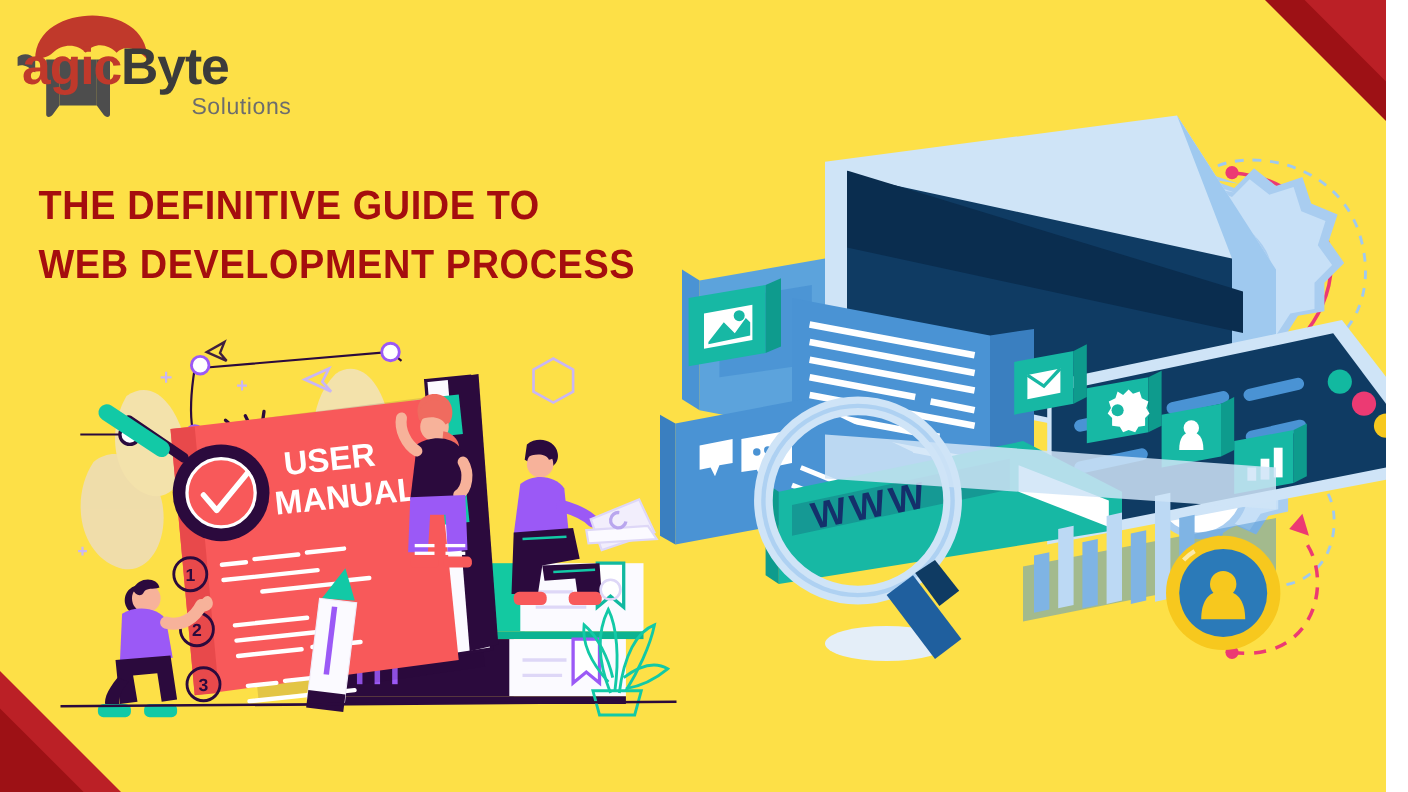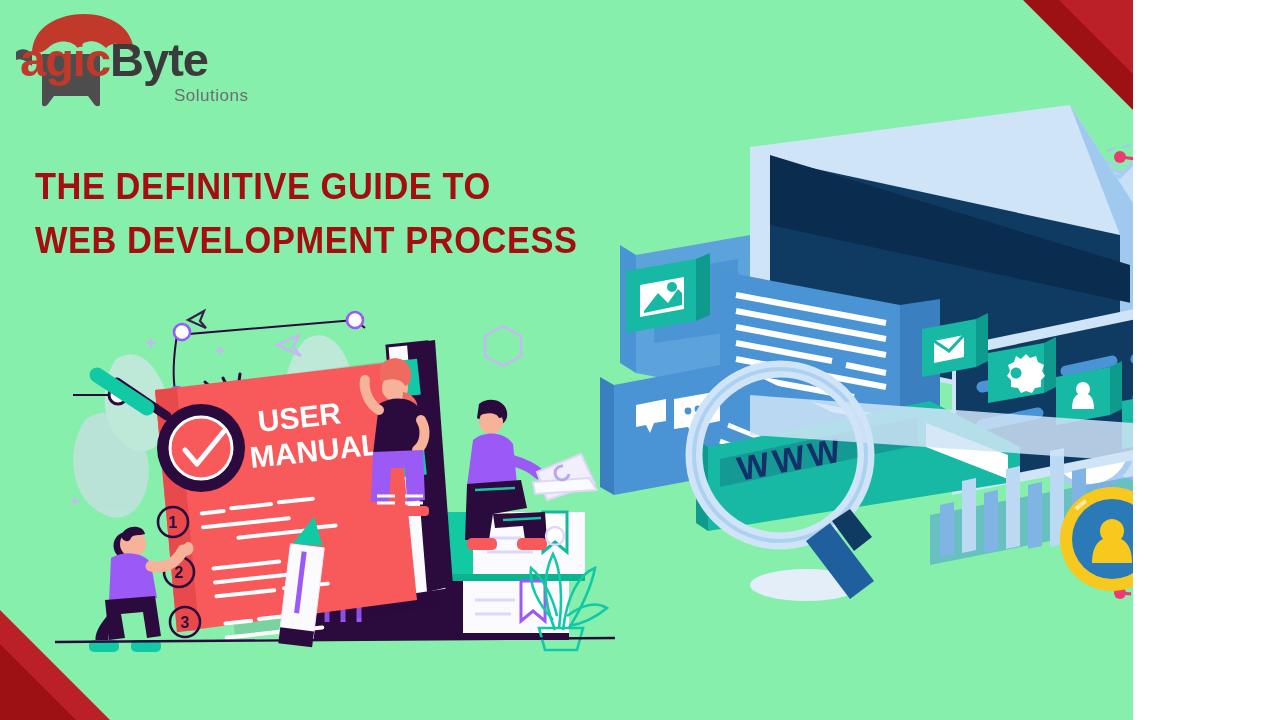--- a/index.html
+++ b/index.html
@@ -1,37 +1,37 @@
 <!DOCTYPE html>
 <html><head>
 <meta charset="utf-8">
 <style>
   html,body{margin:0;padding:0;background:#fff;}
   body{width:1280px;height:720px;overflow:hidden;font-family:"Liberation Sans",sans-serif;}
-  .stage{position:relative;width:1133px;height:720px;background:#86efac;overflow:hidden;}
+  .stage{position:relative;width:1260px;height:720px;background:#fde047;overflow:hidden;}
 
   
   .corner-tr{position:absolute;top:0;right:0;width:110px;height:110px;overflow:hidden;}
   .corner-tr .t1{position:absolute;top:0;right:0;width:0;height:0;
       border-top:110px solid #9d1115;border-left:110px solid transparent;}
   .corner-tr .t2{position:absolute;top:0;right:0;width:0;height:0;
       border-top:74px solid #bb2026;border-left:74px solid transparent;}
   .corner-bl{position:absolute;bottom:0;left:0;width:110px;height:110px;overflow:hidden;}
   .corner-bl .t1{position:absolute;bottom:0;left:0;width:0;height:0;
       border-bottom:110px solid #bb2026;border-right:110px solid transparent;}
   .corner-bl .t2{position:absolute;bottom:0;left:0;width:0;height:0;
       border-bottom:76px solid #9d1115;border-right:76px solid transparent;}
 
   
   .logo{position:absolute;left:14px;top:8px;width:270px;height:100px;}
   .logo-word{position:absolute;left:6px;top:28px;font-size:47px;font-weight:700;
       letter-spacing:-1px;line-height:1;}
   .logo-magic{color:#c0392b;}
   .logo-byte{color:#3b3b3b;}
-  .logo-sub{position:absolute;left:160px;top:78px;font-size:17px;color:#6d6d6d;
+  .logo-sub{position:absolute;left:160px;top:78px;font-size:21px;color:#6d6d6d;
       letter-spacing:.5px;font-weight:400;}
 
   
   .title{position:absolute;left:35px;top:160px;width:620px;}
   .title .ln{display:block;color:#a50e0e;font-size:37px;font-weight:700;
       letter-spacing:.6px;line-height:1.45;
       font-family:"Liberation Sans Narrow","Liberation Sans",sans-serif;
       transform:scaleX(.93);transform-origin:left center;white-space:nowrap;}
 
   

